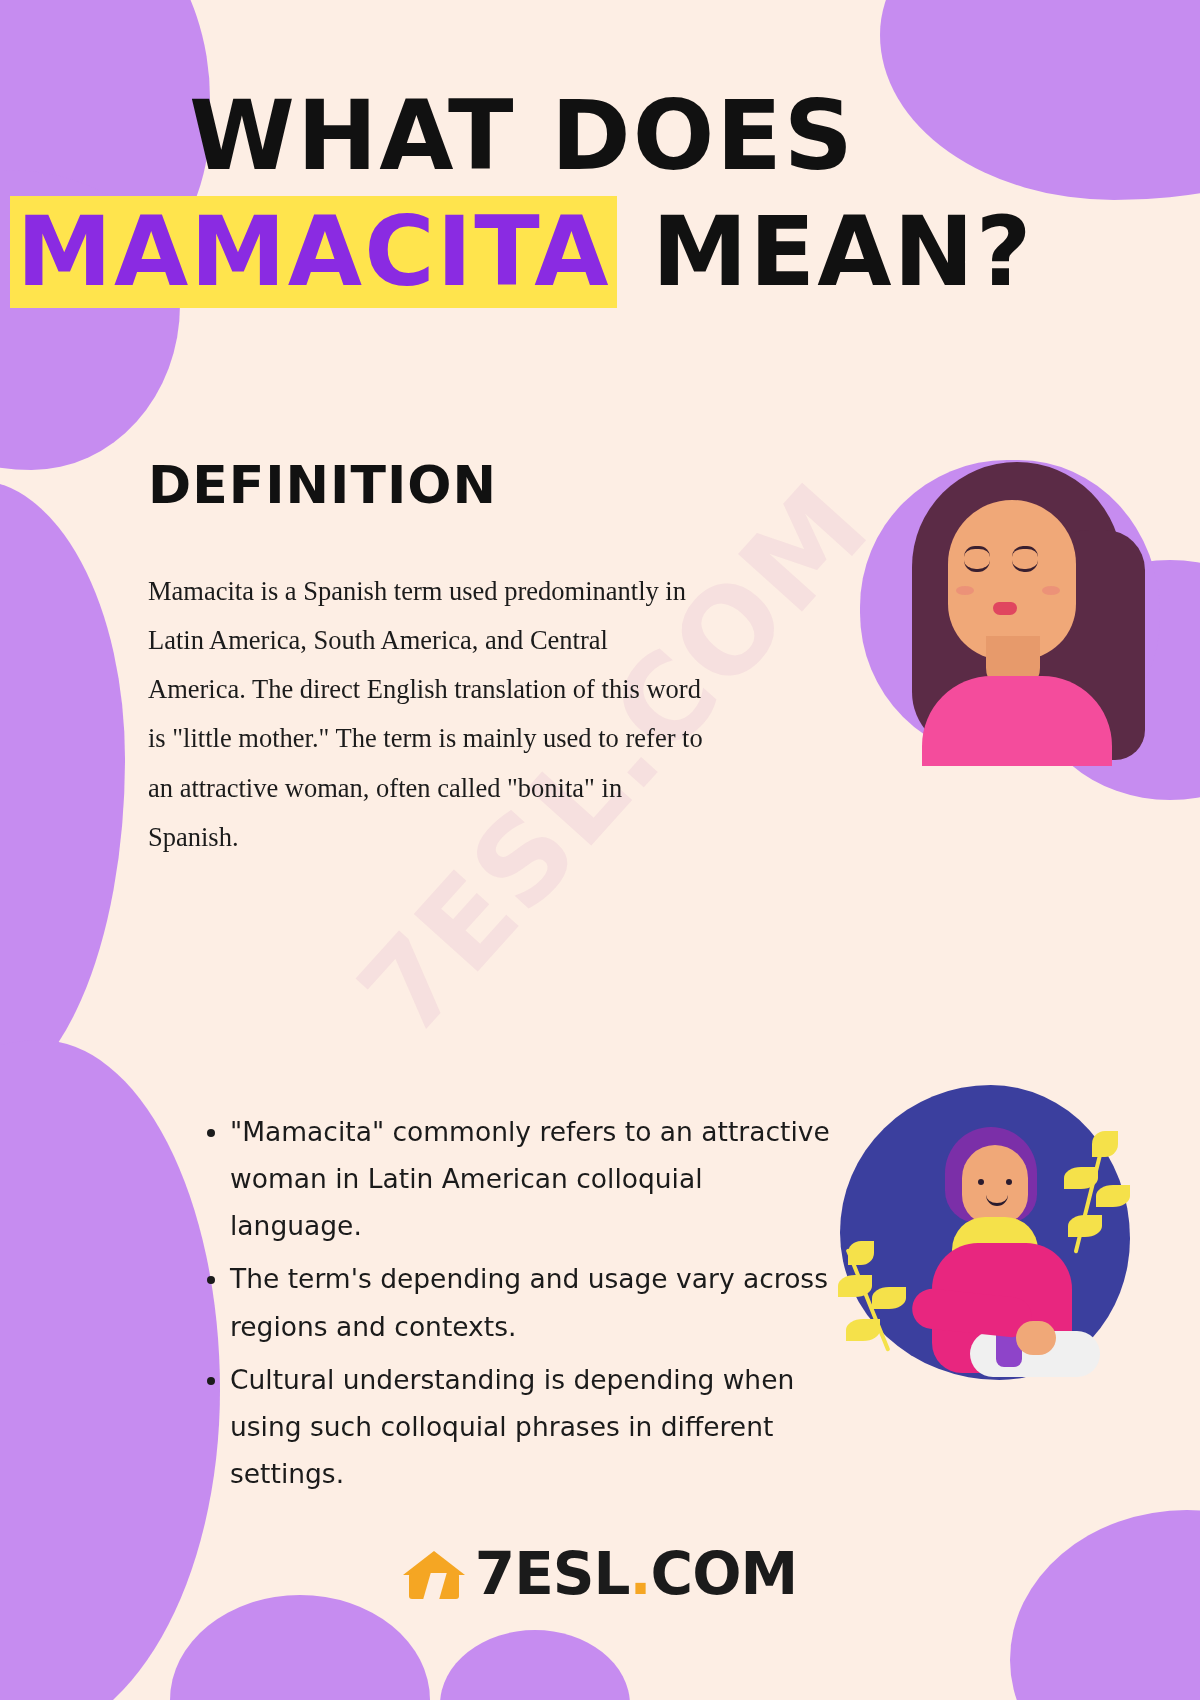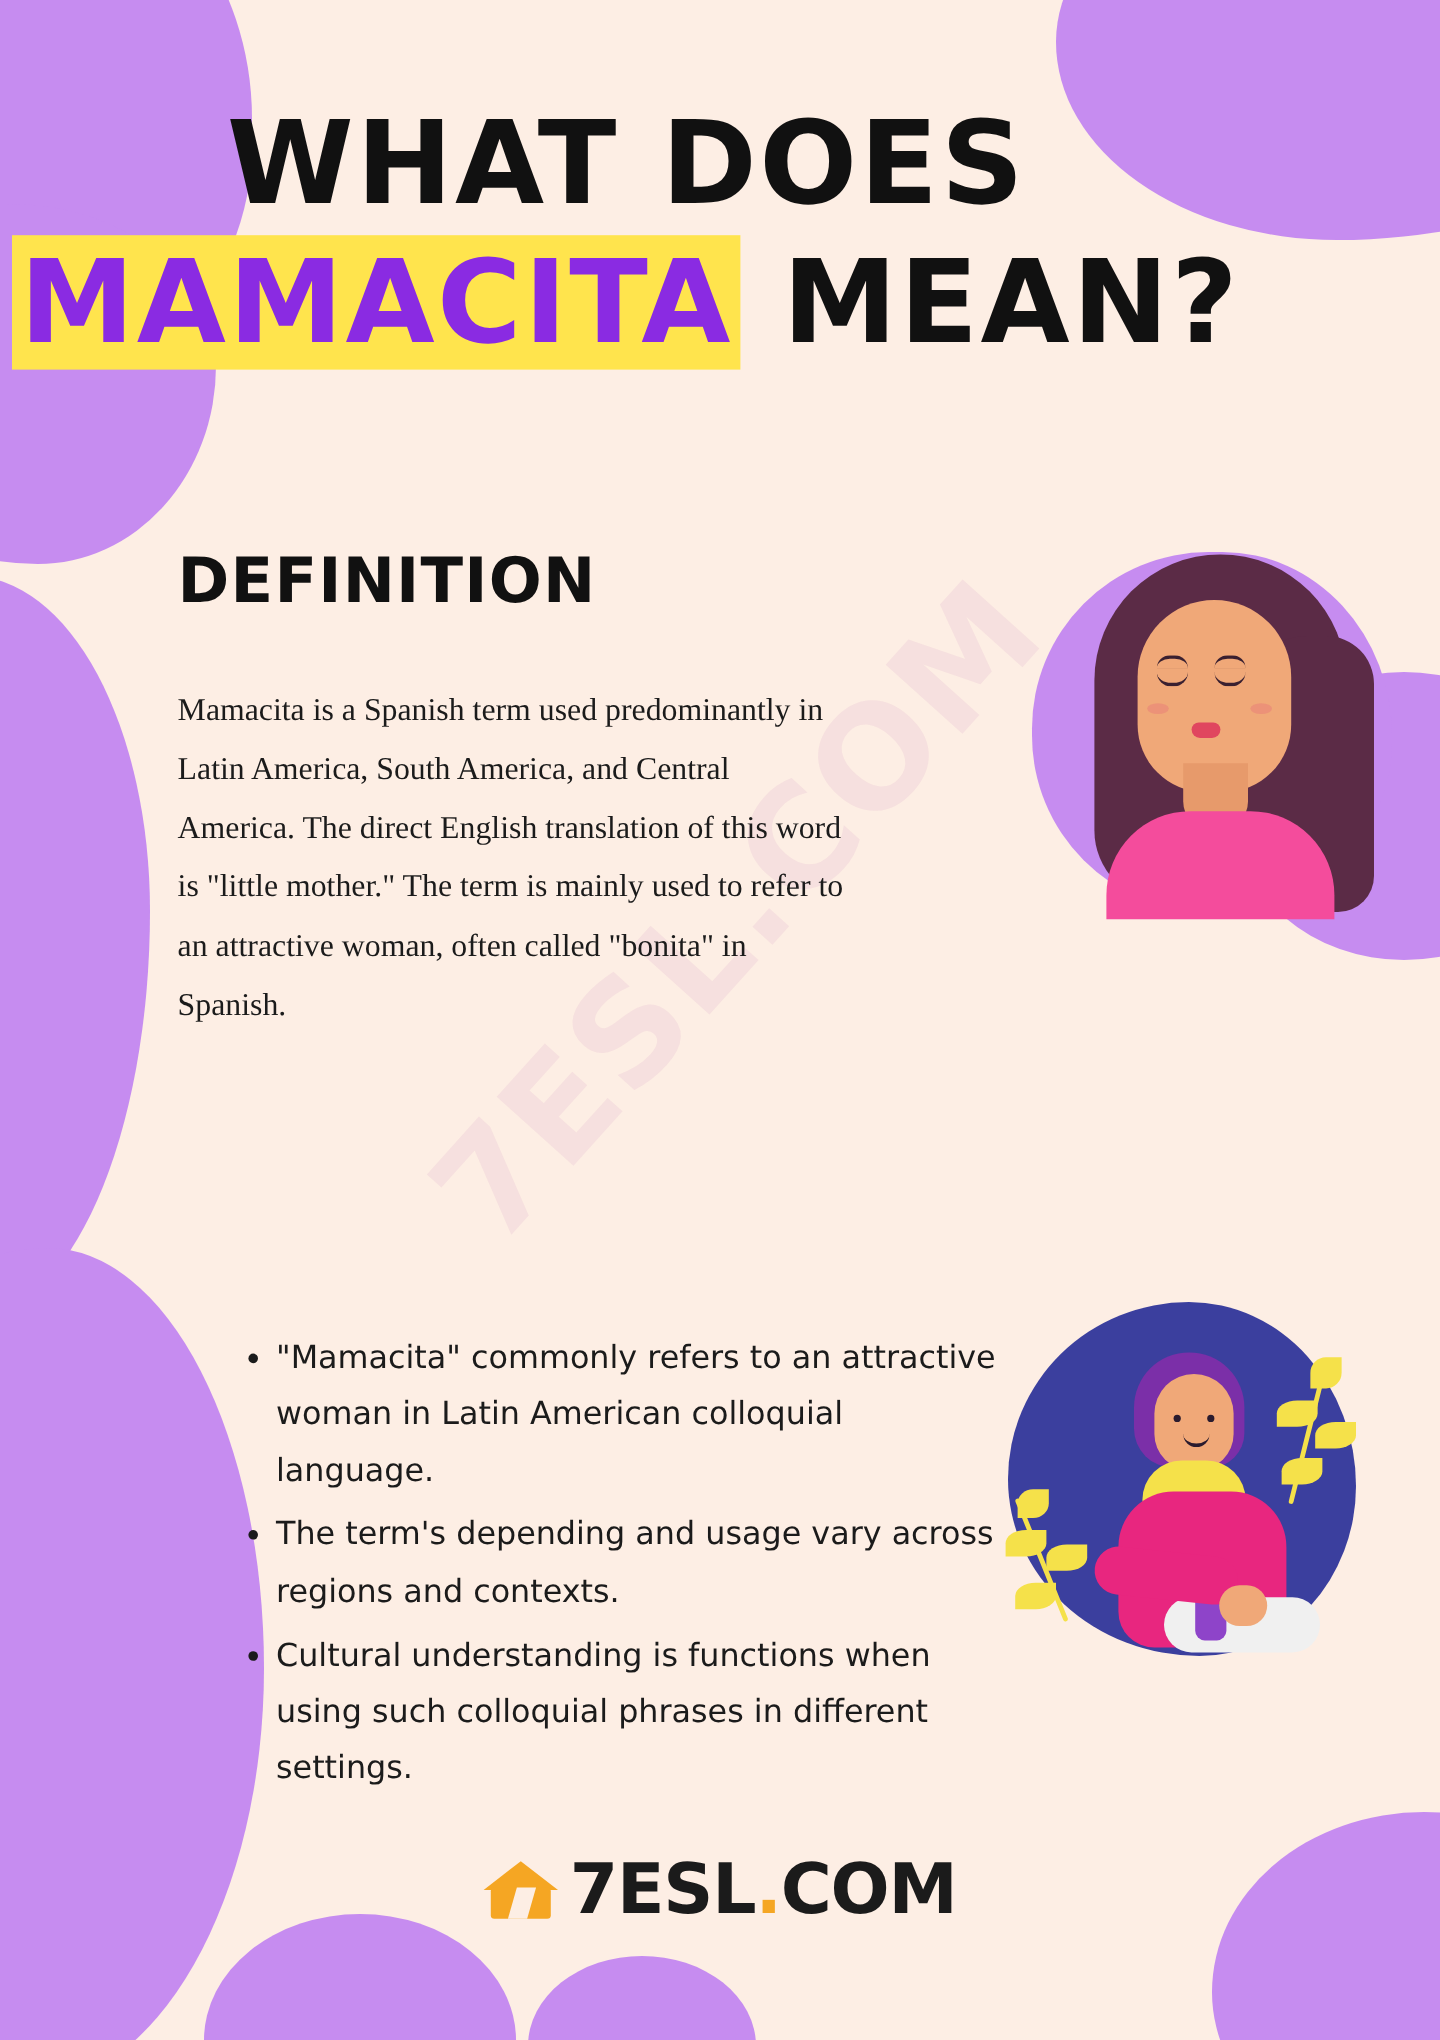--- a/index.html
+++ b/index.html
@@ -434,21 +434,21 @@
       <span>MEAN?</span>
     </div>
   </div>
 
   <h2 class="section-title" id="definition-title">DEFINITION</h2>
   <p class="body-text" id="definition-p1">Mamacita is a Spanish term used predominantly in Latin America, South America, and Central America. The direct English translation of this word is "little mother." The term is mainly used to refer to an attractive woman, often called "bonita" in Spanish.</p>
 
   <ul id="takeaways-list">
     <li>"Mamacita" commonly refers to an attractive woman in Latin American colloquial language.</li>
     <li>The term's depending and usage vary across regions and contexts.</li>
-    <li>Cultural understanding is functions when using such colloquial phrases in different settings.</li>
+    <li>Cultural understanding is depending when using such colloquial phrases in different settings.</li>
   </ul>
 
   <div class="illus-portrait">
     <div class="portrait-bg"></div>
     <div class="hair-back"></div>
     <div class="hair-right"></div>
     <div class="face"></div>
     <div class="neck"></div>
     <div class="shirt"></div>
     <div class="brow l"></div>

